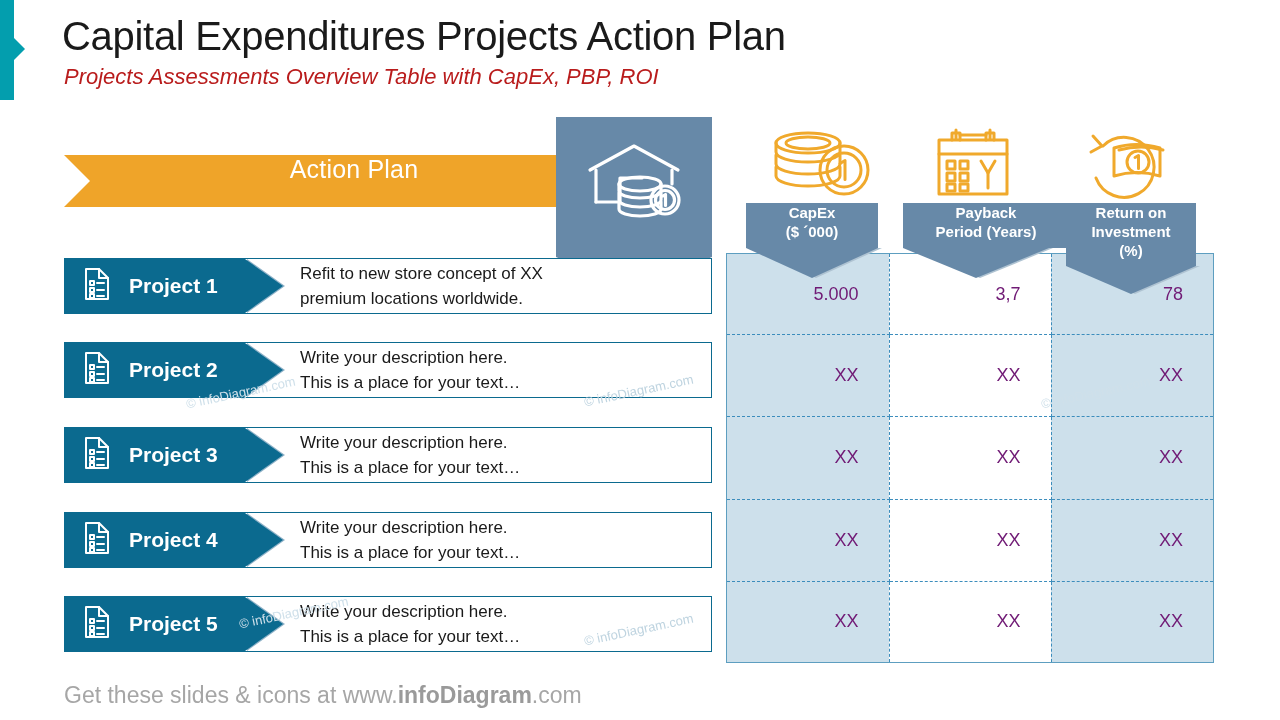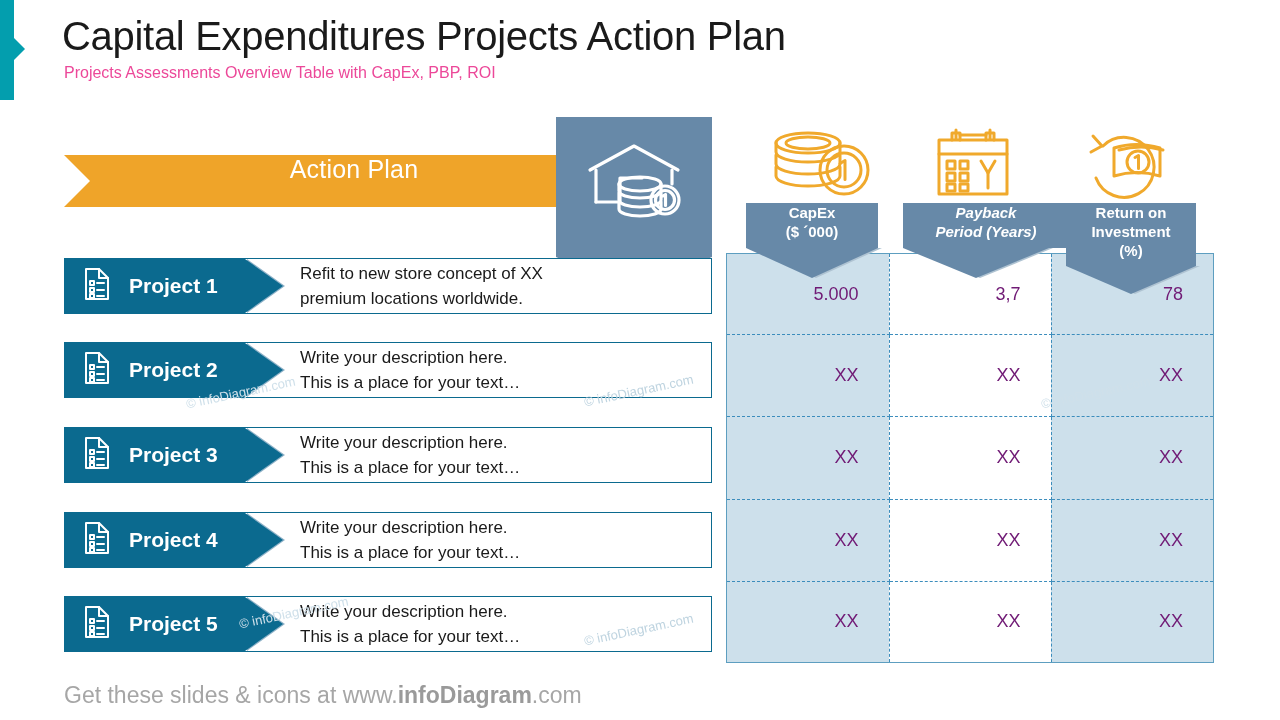--- a/index.html
+++ b/index.html
@@ -46,23 +46,24 @@
     top: 14px;
     font-size: 40px;
     color: #1a1a1a;
     letter-spacing: -0.3px;
     white-space: nowrap;
   }
   .subtitle {
     position: absolute;
     left: 64px;
     top: 64px;
-    font-size: 16px;
-    color: #ec4899;
+    font-size: 22px;
+    color: #b91c1c;
     white-space: nowrap;
+    font-style: italic;
   }
 
   
   .ribbon {
     position: absolute;
     left: 64px;
     top: 155px;
     width: 580px;
     height: 52px;
     background: #EFA429;
@@ -462,21 +463,21 @@
         <rect x="30" y="35" width="8" height="8"></rect>
       <rect x="17" y="47" width="8" height="8"></rect>
         <rect x="30" y="47" width="8" height="8"></rect>
       <rect x="17" y="58" width="8" height="7"></rect>
         <rect x="30" y="58" width="8" height="7"></rect>
       <polyline points="51,35 58,47 65,35"></polyline>
       <line x1="58" y1="47" x2="58" y2="62"></line>
     </svg>
   </div>
   <div class="metric-head-shadow" style="left:907px; top:248px; width:146px; height:30px;"></div>
-  <div class="metric-head" style="left:903px; top:203px; width:166px; height:45px;font-style:italic;">
+  <div class="metric-head" style="left:903px; top:203px; width:166px; height:45px;">
     <div>Payback</div>
     <div>Period (Years)</div>
   </div>
   <div class="metric-head-point" style="left:903px; top:248px; width:146px; height:30px;"></div>
 
   <div class="metric-icon-wrap" style="left:1073px; top:124px; width:116px; height:78px;">
     <svg width="106" height="76" viewBox="0 0 106 76" fill="none" stroke="#F0A92C" stroke-width="3" stroke-linecap="round" stroke-linejoin="round">
       <path d="M18 52 a30 30 0 1 0 7 -32"></path>
       <polyline points="15,10 24,20 13,26"></polyline>
       <path d="M36 22 q22 -7 46 0 v28 q-23 -7 -46 0 Z"></path>

